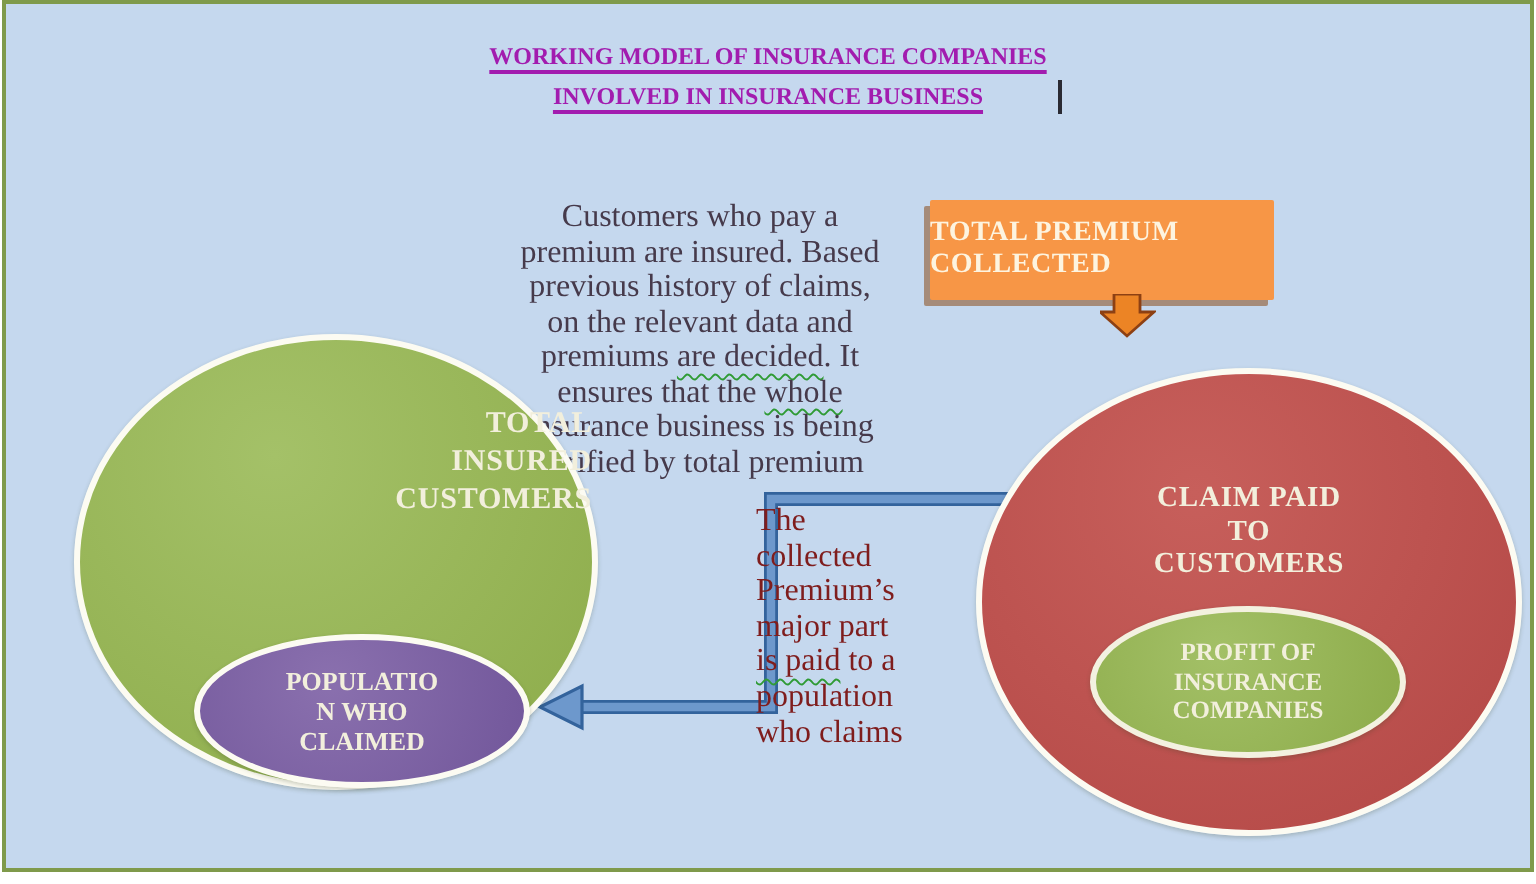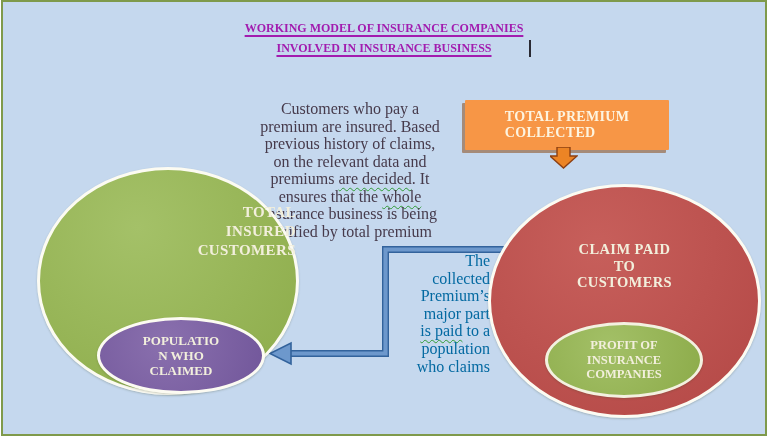--- a/index.html
+++ b/index.html
@@ -7,48 +7,48 @@
           font-family:"Liberation Serif","DejaVu Serif",serif;}
   .frame{position:absolute;left:1px;right:1px;top:0;bottom:6px;border:2px solid #7f9a4b;background:#c5d8ee;}
 
   .title{position:absolute;left:0;top:19px;width:100%;text-align:center;font-weight:bold;
          font-size:12px;line-height:19.5px;color:#a21caf;z-index:2;}
   .title .uline{text-decoration:underline;text-decoration-thickness:2px;text-underline-offset:3px;}
   .cursor{position:absolute;left:529px;top:40px;width:2px;height:17px;background:#2a2a33;z-index:3;}
 
   .paragraph{position:absolute;left:222px;top:100px;width:256px;text-align:center;
              font-size:16px;line-height:17.5px;color:#463a4b;z-index:1;}
-  .flow-note{position:absolute;left:378px;top:252px;width:112px;text-align:right;
-             font-size:16px;line-height:17.6px;color:#0369a1;z-index:1;}
+  .flow-note{position:absolute;left:378px;top:252px;width:112px;text-align:left;
+             font-size:16px;line-height:17.6px;color:#7f1d1d;z-index:1;}
   .wavy{text-decoration-line:underline;text-decoration-style:wavy;text-decoration-color:#2f9b35;
         text-decoration-thickness:1px;text-underline-offset:3px;}
 
   .ellipse{position:absolute;border-radius:50%;border:3px solid #fcfbf2;font-weight:bold;text-align:center;
            box-shadow:0 1px 2px rgba(60,70,40,.25);}
   .lbl{white-space:pre-line;color:#f2efdc;}
 
   .el-green-big{left:37px;top:167px;width:256px;height:222px;z-index:2;
                 background:radial-gradient(circle at 38% 26%,#a4c168,#8cab49);}
   .el-green-big .lbl{position:absolute;left:0;right:0;top:33px;font-size:15px;line-height:19px;letter-spacing:.4px;text-align:right;}
 
   .el-purple{left:97px;top:317px;width:162px;height:71px;z-index:3;display:flex;align-items:center;justify-content:center;
              background:radial-gradient(circle at 40% 30%,#8a70ae,#71569a);}
   .el-purple .lbl{font-size:13px;line-height:15px;}
 
   .el-red{left:488px;top:184px;width:267px;height:228px;z-index:2;
           background:radial-gradient(circle at 40% 26%,#c75f5b,#b34745);}
   .el-red .lbl{position:absolute;left:0;right:0;top:54px;font-size:14.5px;line-height:16.5px;letter-spacing:.4px;}
 
-  .el-green-sm{left:545px;top:322px;width:152px;height:70px;z-index:3;display:flex;align-items:center;justify-content:center;
+  .el-green-sm{left:545px;top:303px;width:152px;height:70px;z-index:3;display:flex;align-items:center;justify-content:center;
                background:radial-gradient(circle at 40% 30%,#a3c067,#8cab49);border-color:#f3f1e0;}
   .el-green-sm .lbl{font-size:12.5px;line-height:14.5px;}
 
-  .premium-box{position:absolute;left:465px;top:100px;width:204px;height:50px;z-index:2;
+  .premium-box{position:absolute;left:465px;top:100px;width:172px;height:50px;z-index:2;
                background:#f79646;box-shadow:-3px 3px 0 rgba(139,77,26,.55);border-radius:1px;
-               display:flex;align-items:center;justify-content:center;}
+               display:flex;align-items:center;justify-content:flex-start;}
   .premium-box .lbl{font-weight:bold;font-size:14px;line-height:16.5px;letter-spacing:.3px;color:#fdf4e0;}
 
   .down-arrow{position:absolute;left:550px;top:147px;width:28px;height:22px;z-index:2;}
   .connector{position:absolute;left:250px;top:240px;width:260px;height:130px;z-index:1;}
 </style>
 </head>
 <body>
 
 <div class="canvas">
   <div class="frame"></div>

